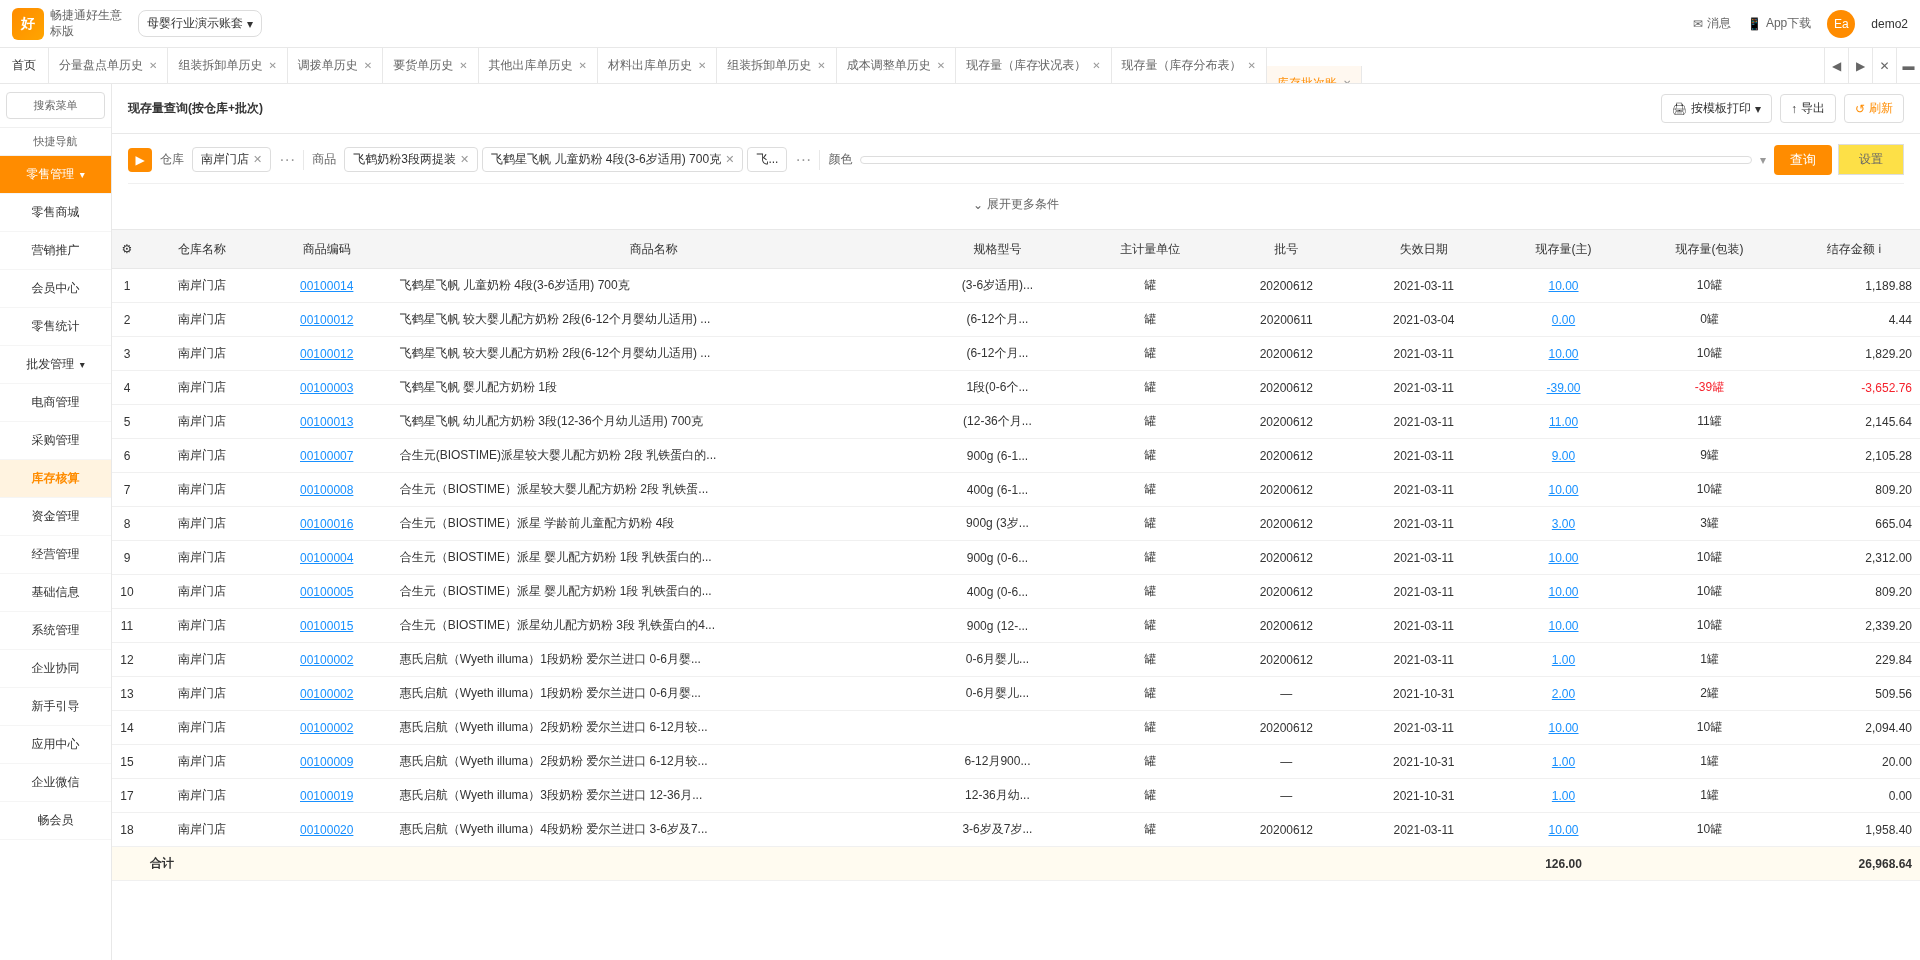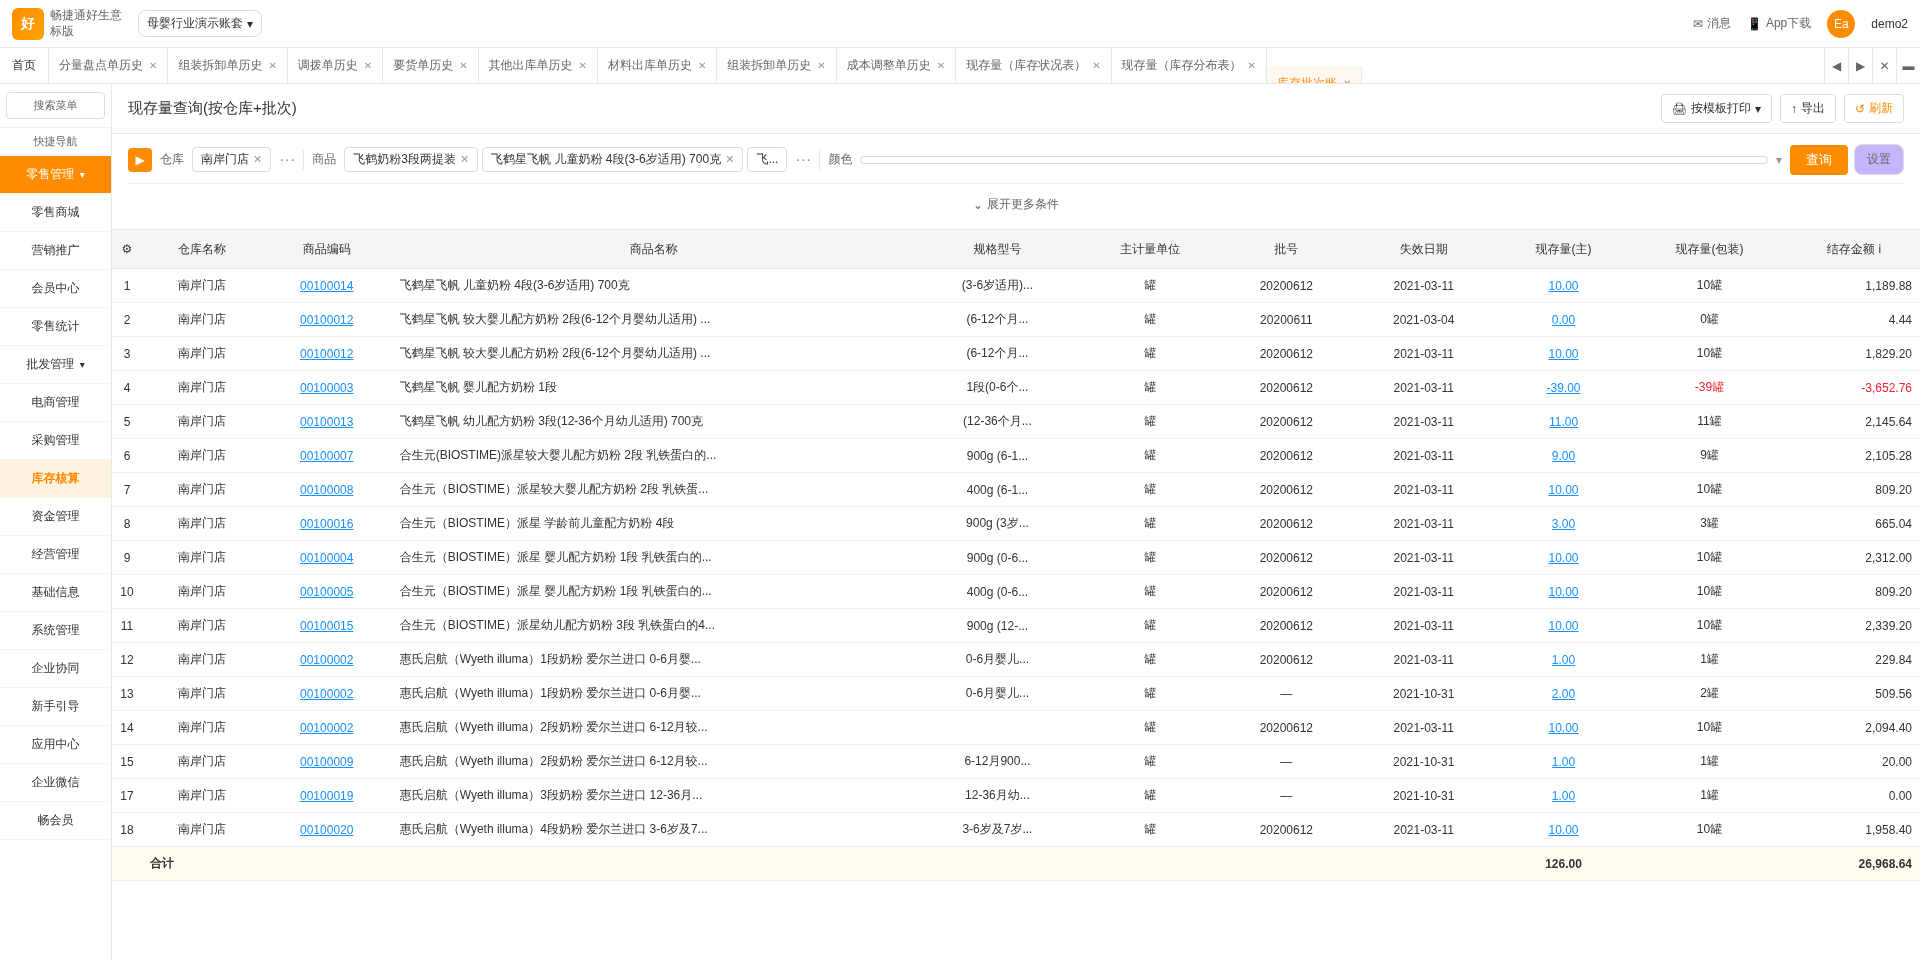--- a/index.html
+++ b/index.html
@@ -36,37 +36,37 @@
     .sidebar-item { padding: 10px 20px; text-align: center; color: #333; cursor: pointer; border-bottom: 1px solid #f5f5f5; font-size: 12px; }
     .sidebar-item.active { background: #ff8c00; color: #fff; }
     .sidebar-item.active-sub { color: #ff8c00; }
     .sidebar-arrow { font-size: 10px; margin-left: 2px; }
 
     
     .page-content { flex: 1; overflow: auto; padding: 0; display: flex; flex-direction: column; }
 
     
     .page-header { background: #fff; padding: 10px 16px; border-bottom: 1px solid #e8e8e8; display: flex; align-items: center; justify-content: space-between; flex-shrink: 0; }
-    .page-title { font-size: 15px; font-weight: normal; color: #333; }
+    .page-title { font-size: 12px; font-weight: bold; color: #333; }
     .page-header-actions { display: flex; align-items: center; gap: 8px; }
     .print-btn { display: flex; align-items: center; gap: 4px; padding: 5px 10px; border: 1px solid #ddd; border-radius: 4px; background: #fff; cursor: pointer; color: #333; font-size: 12px; }
     .export-btn { display: flex; align-items: center; gap: 4px; padding: 5px 10px; border: 1px solid #ddd; border-radius: 4px; background: #fff; cursor: pointer; color: #333; font-size: 12px; }
     .refresh-btn { display: flex; align-items: center; gap: 4px; padding: 5px 10px; border: 1px solid #ddd; border-radius: 4px; background: #fff; cursor: pointer; color: #ff8c00; font-size: 12px; }
 
     
     .filter-area { background: #fff; padding: 10px 16px; border-bottom: 1px solid #e8e8e8; flex-shrink: 0; }
     .filter-row { display: flex; align-items: center; gap: 8px; flex-wrap: wrap; }
     .filter-label { color: #666; white-space: nowrap; font-size: 12px; }
     .filter-tag { display: flex; align-items: center; gap: 4px; padding: 3px 8px; background: #fff; border: 1px solid #ddd; border-radius: 4px; color: #333; font-size: 12px; }
     .filter-tag-close { color: #999; cursor: pointer; font-size: 11px; }
     .filter-more { color: #999; cursor: pointer; font-size: 16px; }
     .filter-divider { height: 20px; width: 1px; background: #e8e8e8; }
     .expand-more { display: flex; align-items: center; gap: 4px; color: #666; cursor: pointer; font-size: 12px; padding: 6px 0; }
     .search-btn { padding: 6px 16px; background: #ff8c00; color: #fff; border: none; border-radius: 4px; cursor: pointer; font-size: 13px; }
-    .setting-btn { padding: 6px 12px; background: #c4b5fd; color: #666; border: 1px solid #ddd; border-radius: 8px; cursor: pointer; font-size: 12px; }
+    .setting-btn { padding: 6px 20px; background: #fde047; color: #666; border: 1px solid #ddd; border-radius: 0; cursor: pointer; font-size: 12px; }
 
     
     .table-wrapper { background: #fff; flex: 1; overflow: auto; margin: 0; }
     table { width: 100%; border-collapse: collapse; }
     thead tr { background: #f5f5f5; }
     th { padding: 10px 8px; text-align: center; color: #333; font-weight: normal; border-bottom: 1px solid #e8e8e8; white-space: nowrap; font-size: 12px; }
     td { padding: 8px 8px; text-align: center; border-bottom: 1px solid #f0f0f0; color: #333; font-size: 12px; }
     .td-left { text-align: left; }
     .td-right { text-align: right; }
     .negative { color: #f5222d; }

